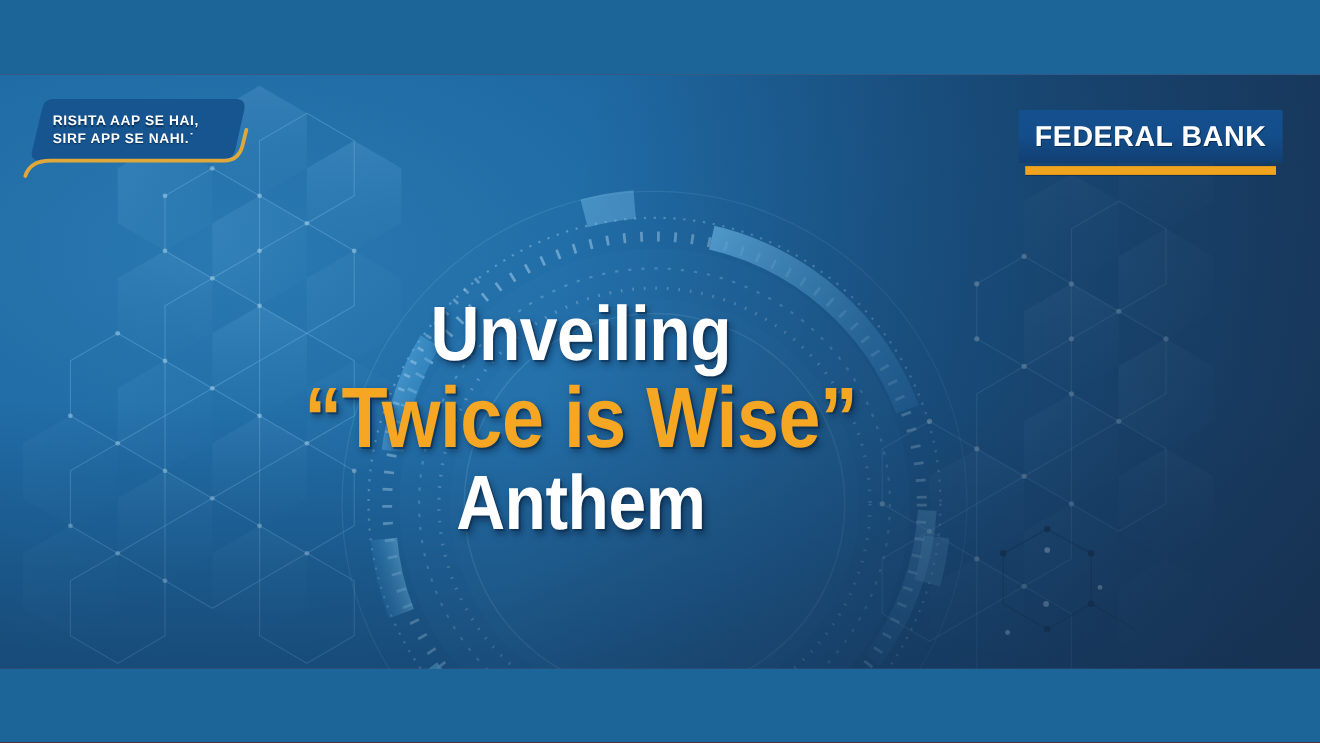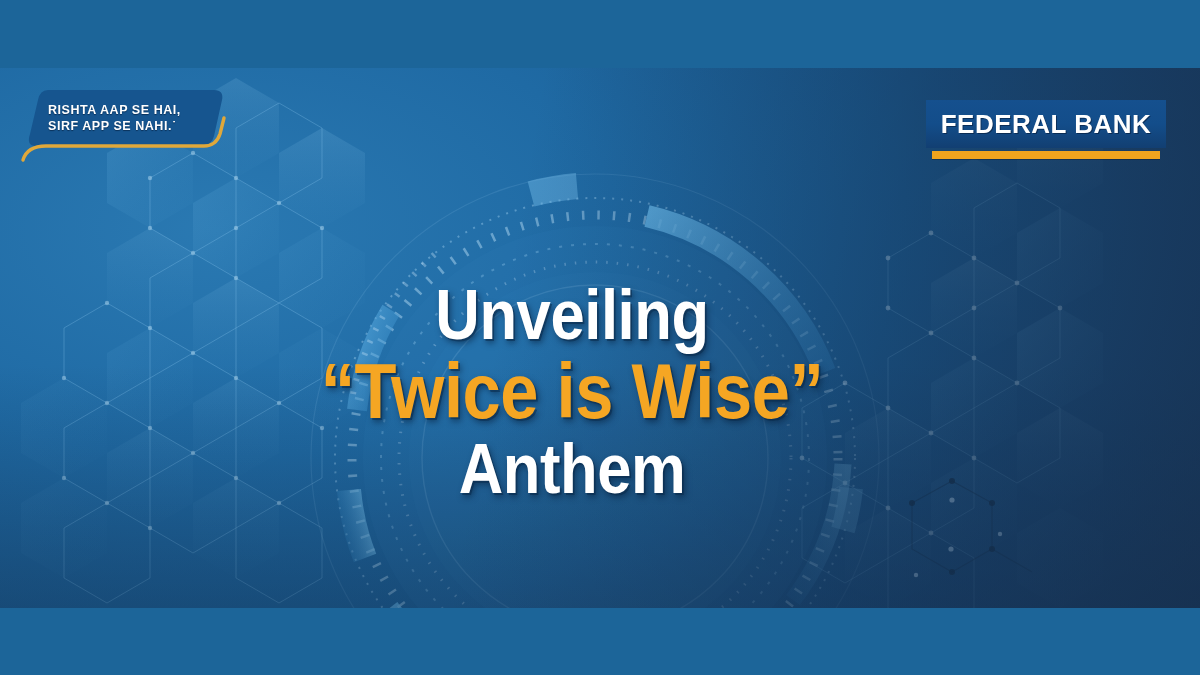--- a/index.html
+++ b/index.html
@@ -109,26 +109,25 @@
     position:absolute;
     left:6px; top:51px;
     width:228px; height:8px;
     background:#f0a41e;
     box-shadow:0 1px 0 rgba(0,0,0,.25);
   }
 
   
   #headline{
     position:absolute;
-    left:0; top:280px;
+    left:0; top:268px;
     width:1056px;
     text-align:center;
     z-index:25;
     line-height:1.0;
-    padding-left:44px;
   }
   .hl-line{
     display:block;
     font-weight:bold;
     letter-spacing:-0.5px;
     transform:scaleX(.88);
     transform-origin:center;
   }
   .hl-white{
     color:#ffffff;

